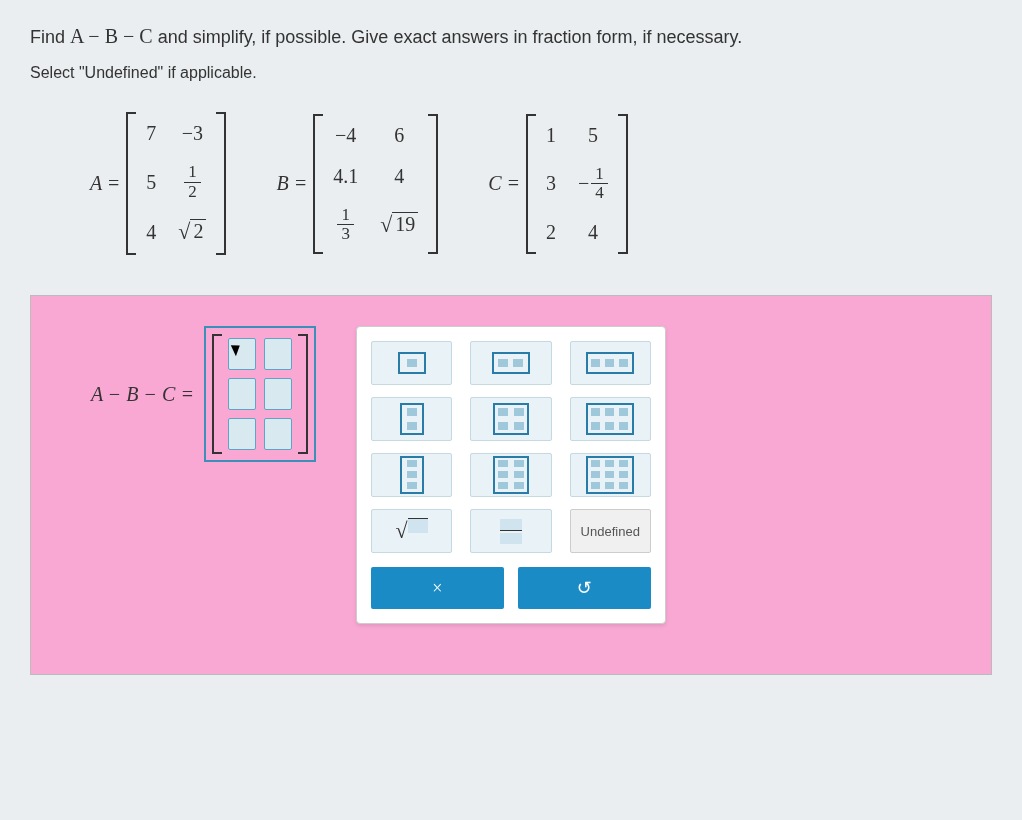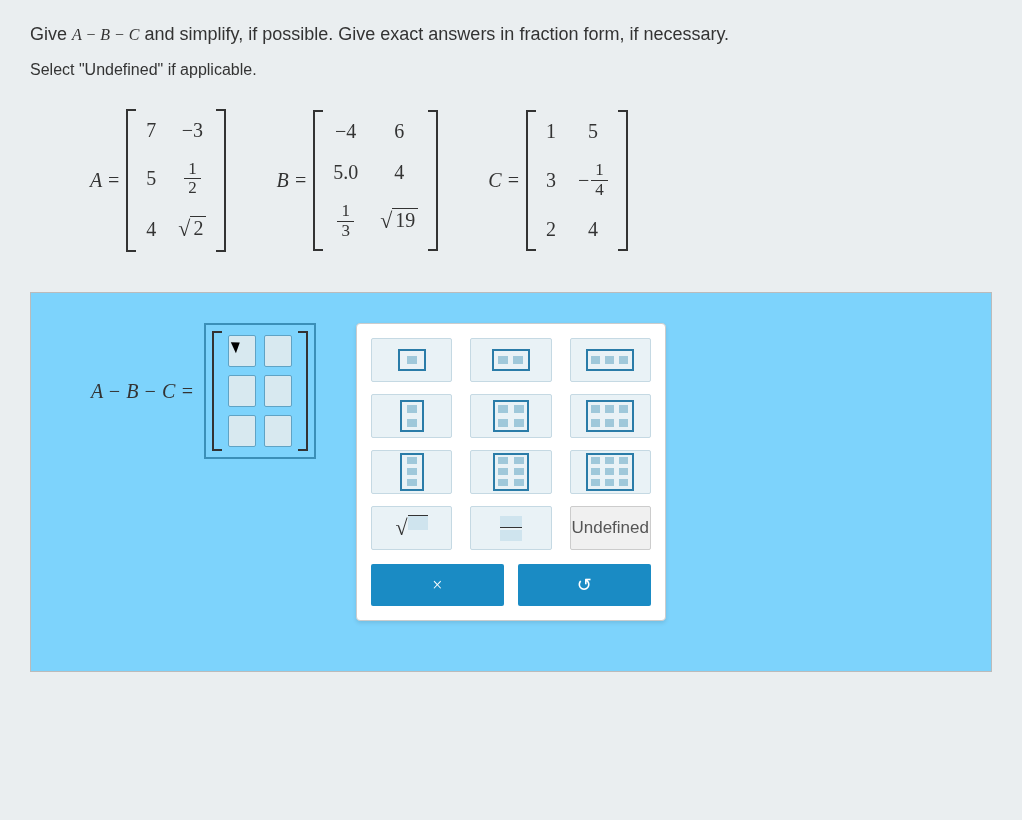--- a/index.html
+++ b/index.html
@@ -11,22 +11,21 @@
     width: 1022px;
     box-sizing: border-box;
   }
   .question-text {
     font-size: 18px;
     line-height: 1.6;
     margin-bottom: 12px;
   }
   .question-text .math {
     font-family: 'Times New Roman', serif;
-    font-style: italic;
-    font-size: 16px;
+    font-size: 20px;
   }
   .subtext {
     font-size: 16px;
     margin-bottom: 30px;
   }
   .matrices-row {
     display: flex;
     gap: 50px;
     align-items: center;
     margin: 20px 0 40px 60px;
@@ -71,21 +70,21 @@
   }
   .frac .num { border-bottom: 1.5px solid #333; padding: 0 4px; }
   .frac .den { padding: 0 4px; }
   .neg-frac { display:inline-flex; align-items:center; gap:2px;}
   .sqrt { display:inline-flex; align-items:flex-start; }
   .sqrt-sym { font-size: 22px; }
   .sqrt-arg { border-top: 1.5px solid #333; padding: 0 3px; }
   
   .answer-area {
     border: 1px solid #bbb;
-    background: #7dd3fc;
+    background: #f9a8d4;
     padding: 30px 20px 50px 60px;
     display: flex;
     align-items: flex-start;
     gap: 40px;
     font-family: 'Times New Roman', serif;
   }
   .answer-left {
     display: flex;
     align-items: center;
     gap: 10px;
@@ -140,21 +139,21 @@
     align-items: center;
     justify-content: center;
     background: #e9f2f6;
     border: 1px solid #c5d9e3;
     border-radius: 2px;
     cursor: pointer;
     font-size: 14px;
     color: #2a7ca8;
   }
   .pbtn svg { display:block; }
-  .pbtn.text { font-family: Arial,sans-serif; font-size:17px; color:#555; background:#f0f0f0; border-color:#ccc;}
+  .pbtn.text { font-family: Arial,sans-serif; font-size:13px; color:#555; background:#f0f0f0; border-color:#ccc;}
   .palette-actions {
     display: flex;
     gap: 14px;
   }
   .action-btn {
     flex: 1;
     height: 42px;
     background: #1a8bc4;
     display: flex;
     align-items: center;
@@ -162,21 +161,21 @@
     color: #fff;
     border-radius: 2px;
     cursor: pointer;
     font-size: 18px;
   }
 </style>
 </head>
 <body>
 
 <div class="question-text">
-  <span>Give </span>
+  <span>Find </span>
   <span class="math">A − B − C</span>
   <span> and simplify, if possible. Give exact answers in fraction form, if necessary.</span>
 </div>
 
 <div class="subtext">Select "Undefined" if applicable.</div>
 
 <div class="matrices-row">
 
   <div class="matrix-group">
     <span class="matrix-label">A =</span>
@@ -200,21 +199,21 @@
     </span>
   </div>
 
   <div class="matrix-group">
     <span class="matrix-label">B =</span>
     <span class="matrix">
       <span class="bracket left"></span>
       <span class="matrix-content">
         <span>−4</span>
         <span>6</span>
-        <span>5.0</span>
+        <span>4.1</span>
         <span>4</span>
         <span><span class="frac">
               <span class="num">1</span>
               <span class="den">3</span>
             </span></span>
         <span><span class="sqrt">
               <span class="sqrt-sym">√</span>
               <span class="sqrt-arg">19</span>
             </span></span>
       </span>

